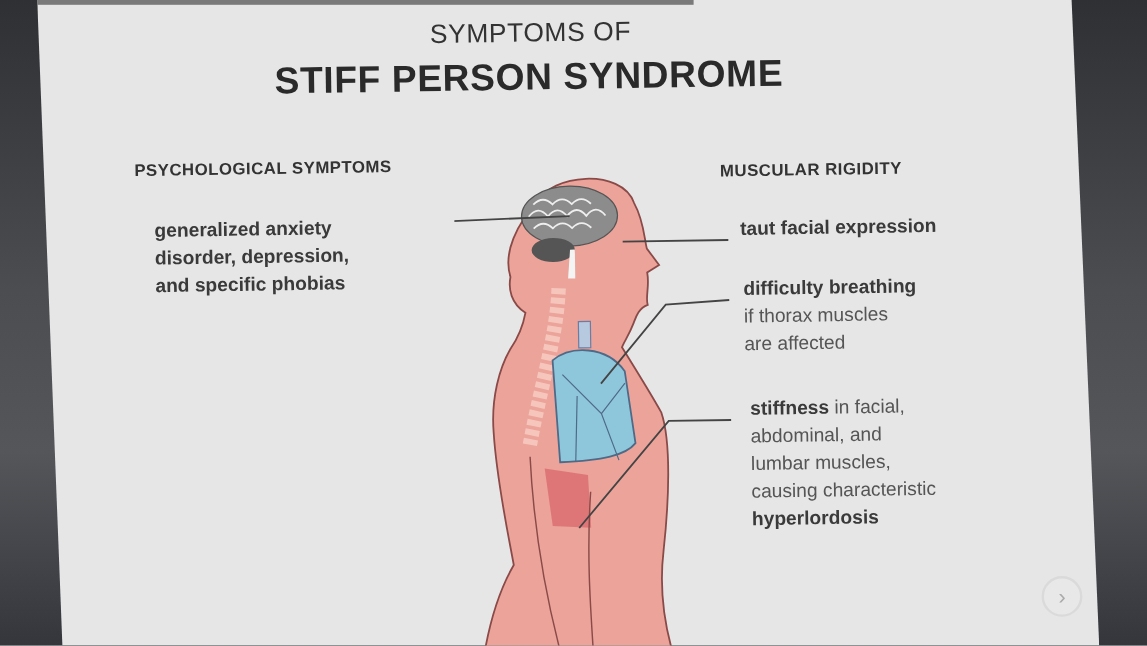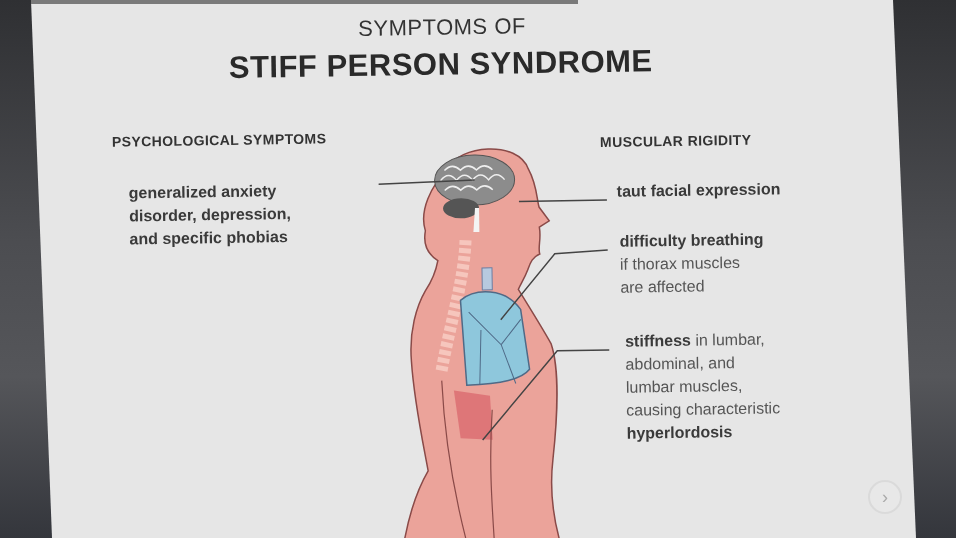--- a/index.html
+++ b/index.html
@@ -66,21 +66,21 @@
     <div>taut facial expression</div>
   </div>
 
   <div class="para" style="left:620px; top:232px;">
     <div>difficulty breathing</div>
     <div class="light">if thorax muscles</div>
     <div class="light">are affected</div>
   </div>
 
   <div class="para" style="left:624px; top:332px;">
-    <div><span>stiffness</span><span class="light"> in lumbar,</span></div>
+    <div><span>stiffness</span><span class="light"> in facial,</span></div>
     <div class="light">abdominal, and</div>
     <div class="light">lumbar muscles,</div>
     <div class="light">causing characteristic</div>
     <div>hyperlordosis</div>
   </div>
 
   <svg class="figure" width="240" height="400" viewBox="0 0 240 400">
 
     <path d="M70 28 C80 5,140 0,150 30 C158 45,158 60,160 68 L170 82 L160 88 C162 100,158 108,160 115 C152 118,150 125,148 130 C144 140,140 145,138 150 C150 170,162 190,170 205 C178 230,175 280,170 320 C166 350,170 380,175 400 L20 400 C26 370,36 345,45 330 C40 300,32 260,30 220 C28 190,36 165,45 150 C52 140,56 130,58 120 C46 112,44 100,46 90 C40 70,52 45,70 28 Z" fill="#eba39a" stroke="#8a4a48" stroke-width="1.5"></path>
 

